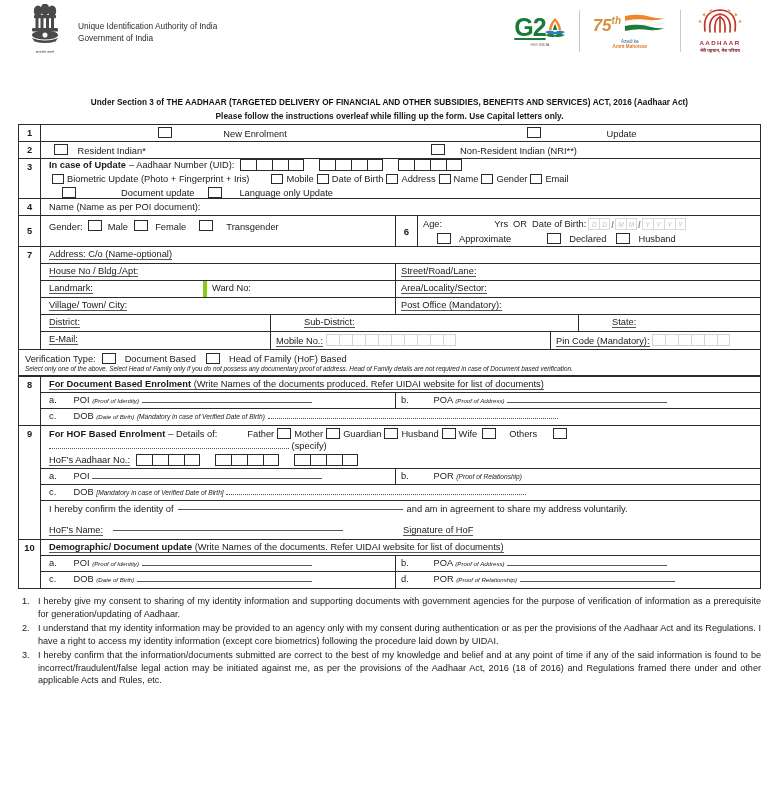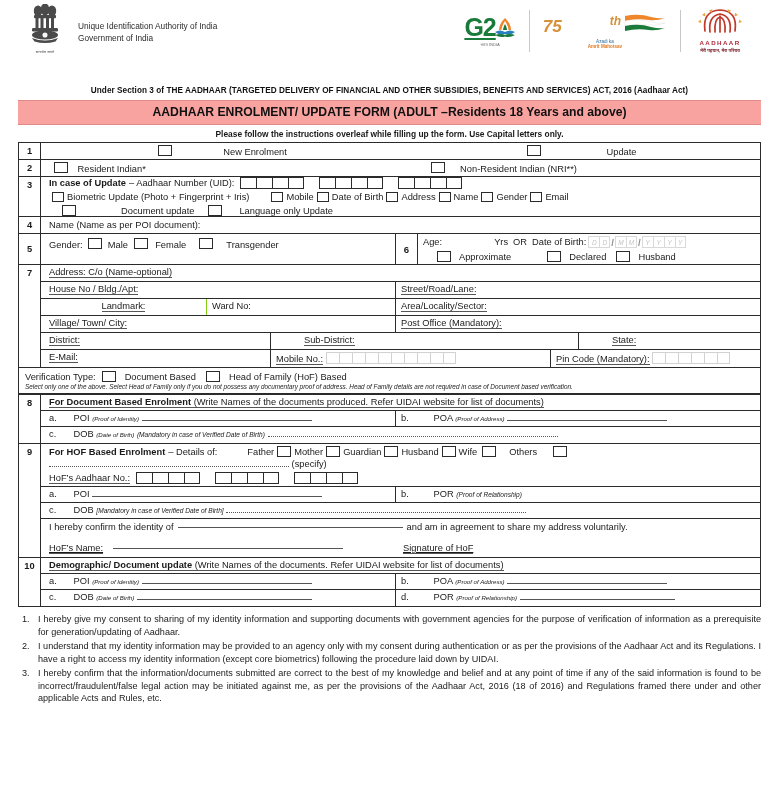--- a/index.html
+++ b/index.html
@@ -27,29 +27,29 @@
 
   
   .g20 { display:flex; align-items:flex-end; }
   .g20 .g { font-size:25px; font-weight:bold; color:#1a7a3a; line-height:1; letter-spacing:-1px;text-decoration:underline; }
   .g20 .lotus { position:relative; width:22px; height:24px; margin-left:-2px; }
   .g20sub { font-size:3.6px; color:#555; margin-top:2px; letter-spacing:.2px; }
 
   
   .azadi { display:flex; align-items:center; }
   .azadi .num { font-size:17px; color:#d6913a; font-weight:bold; font-style:italic; line-height:1; }
-  .azadi .num sup { font-size:12px;margin-left:48px; }
+  .azadi .num sup { font-size:10px; }
   .azadi .flagwrap { margin-left:2px; }
   .azsub { font-size:4.6px; color:#2a6a9a; margin-top:1px; text-align:center; }
   .azsub b { color:#e07820; }
   .aadname { font-size:6.2px; font-weight:bold; color:#b02a3a; letter-spacing:1.4px; margin-top:1px; }
   .aadtag { font-size:4.6px; font-weight:bold; color:#7a1f2a; margin-top:1px; }
 
   
-  .act-line { text-align:center; font-size:8.2px; font-weight:bold; color:#111; margin-top:6px; letter-spacing:.05px; }
+  .act-line { text-align:center; font-size:8.2px; font-weight:bold; color:#111; margin-top:18px; letter-spacing:.05px; }
   .banner { margin-top:5px; background:#f9a3a0; border-top:1px solid #e08a88; border-bottom:1px solid #e08a88;
             text-align:center; font-size:12.2px; font-weight:bold; padding:4px 0 5px; color:#111; }
   .instr { text-align:center; font-size:8.4px; font-weight:bold; margin:4px 0 3px; }
 
   
   table.form { width: 743px; border-collapse: collapse; table-layout: fixed; }
   table.form td { border:1px solid #2b2b2b; padding:0; vertical-align:middle; font-size:9.3px; }
   .nocell { width:22px; text-align:center; font-weight:bold; font-size:9.6px; }
   .pad { padding:2px 5px; }
 
@@ -182,21 +182,20 @@
             </g>
           </svg>
         </div>
         <div class="aadname">AADHAAR</div>
         <div class="aadtag">मेरी पहचान, मेरा परिचय</div>
       </div>
     </div>
   </div>
 
   <div class="act-line">Under Section 3 of THE AADHAAR (TARGETED DELIVERY OF FINANCIAL AND OTHER SUBSIDIES, BENEFITS AND SERVICES) ACT, 2016 (Aadhaar Act)</div>
-  <div class="banner">AADHAAR ENROLMENT/ UPDATE FORM (ADULT –Residents 18 Years and above)</div>
   <div class="instr">Please follow the instructions overleaf while filling up the form. Use Capital letters only.</div>
 
   <table class="form">
 
     <tbody>
         <tr>
       <td class="nocell">1</td>
       <td>
         <div class="sub">
           <div style="flex:1; text-align:center; border-right:none;">
@@ -342,21 +341,21 @@
         </div>
         <div style="display:flex; border-bottom:1px solid #2b2b2b; height:17px;">
           <div style="width:355px; border-right:1px solid #2b2b2b; padding:2px 8px;">
             <span class="ul">House No / Bldg./Apt:</span>
           </div>
           <div style="flex:1; padding:2px 5px;">
             <span class="ul">Street/Road/Lane:</span>
           </div>
         </div>
         <div style="display:flex; border-bottom:1px solid #2b2b2b; height:17px;">
-          <div style="width:166px; border-right:1px solid #84cc16; padding:2px 8px;text-align:center;">
+          <div style="width:166px; border-right:4px solid #84cc16; padding:2px 8px;">
             <span class="ul">Landmark:</span>
           </div>
           <div style="width:189px; border-right:1px solid #2b2b2b; padding:2px 5px;">
             <span>Ward No:</span>
           </div>
           <div style="flex:1; padding:2px 5px;">
             <span class="ul">Area/Locality/Sector:</span>
           </div>
         </div>
         <div style="display:flex; border-bottom:1px solid #2b2b2b; height:17px;">
@@ -523,21 +522,21 @@
           <span style="display:inline-block;width:22px;">c.</span>
           <span>DOB</span>
           <span class="tiny2">[Mandatory in case of Verified Date of Birth]</span>
           <span class="dotline" style="width:300px;"></span>
         </div>
         <div style="padding:3px 8px;" class="row-flex">
           <span>I hereby confirm the identity of</span>
           <span class="ul" style="width:225px; margin:0 4px;"></span>
           <span>and am in agreement to share my address voluntarily.</span>
         </div>
-        <div style="padding:8px 8px 3px;text-decoration:underline;" class="row-flex">
+        <div style="padding:8px 8px 3px;" class="row-flex">
           <span class="ul">HoF’s Name:</span>
           <span class="ul" style="width:230px; margin-left:10px;"></span>
           <span class="ul" style="margin-left:60px;">Signature of HoF</span>
         </div>
       </td>
     </tr>
 
     <tr>
       <td class="nocell" style="vertical-align:top; padding-top:3px;"><span>10</span></td>
       <td style="padding:0;">

